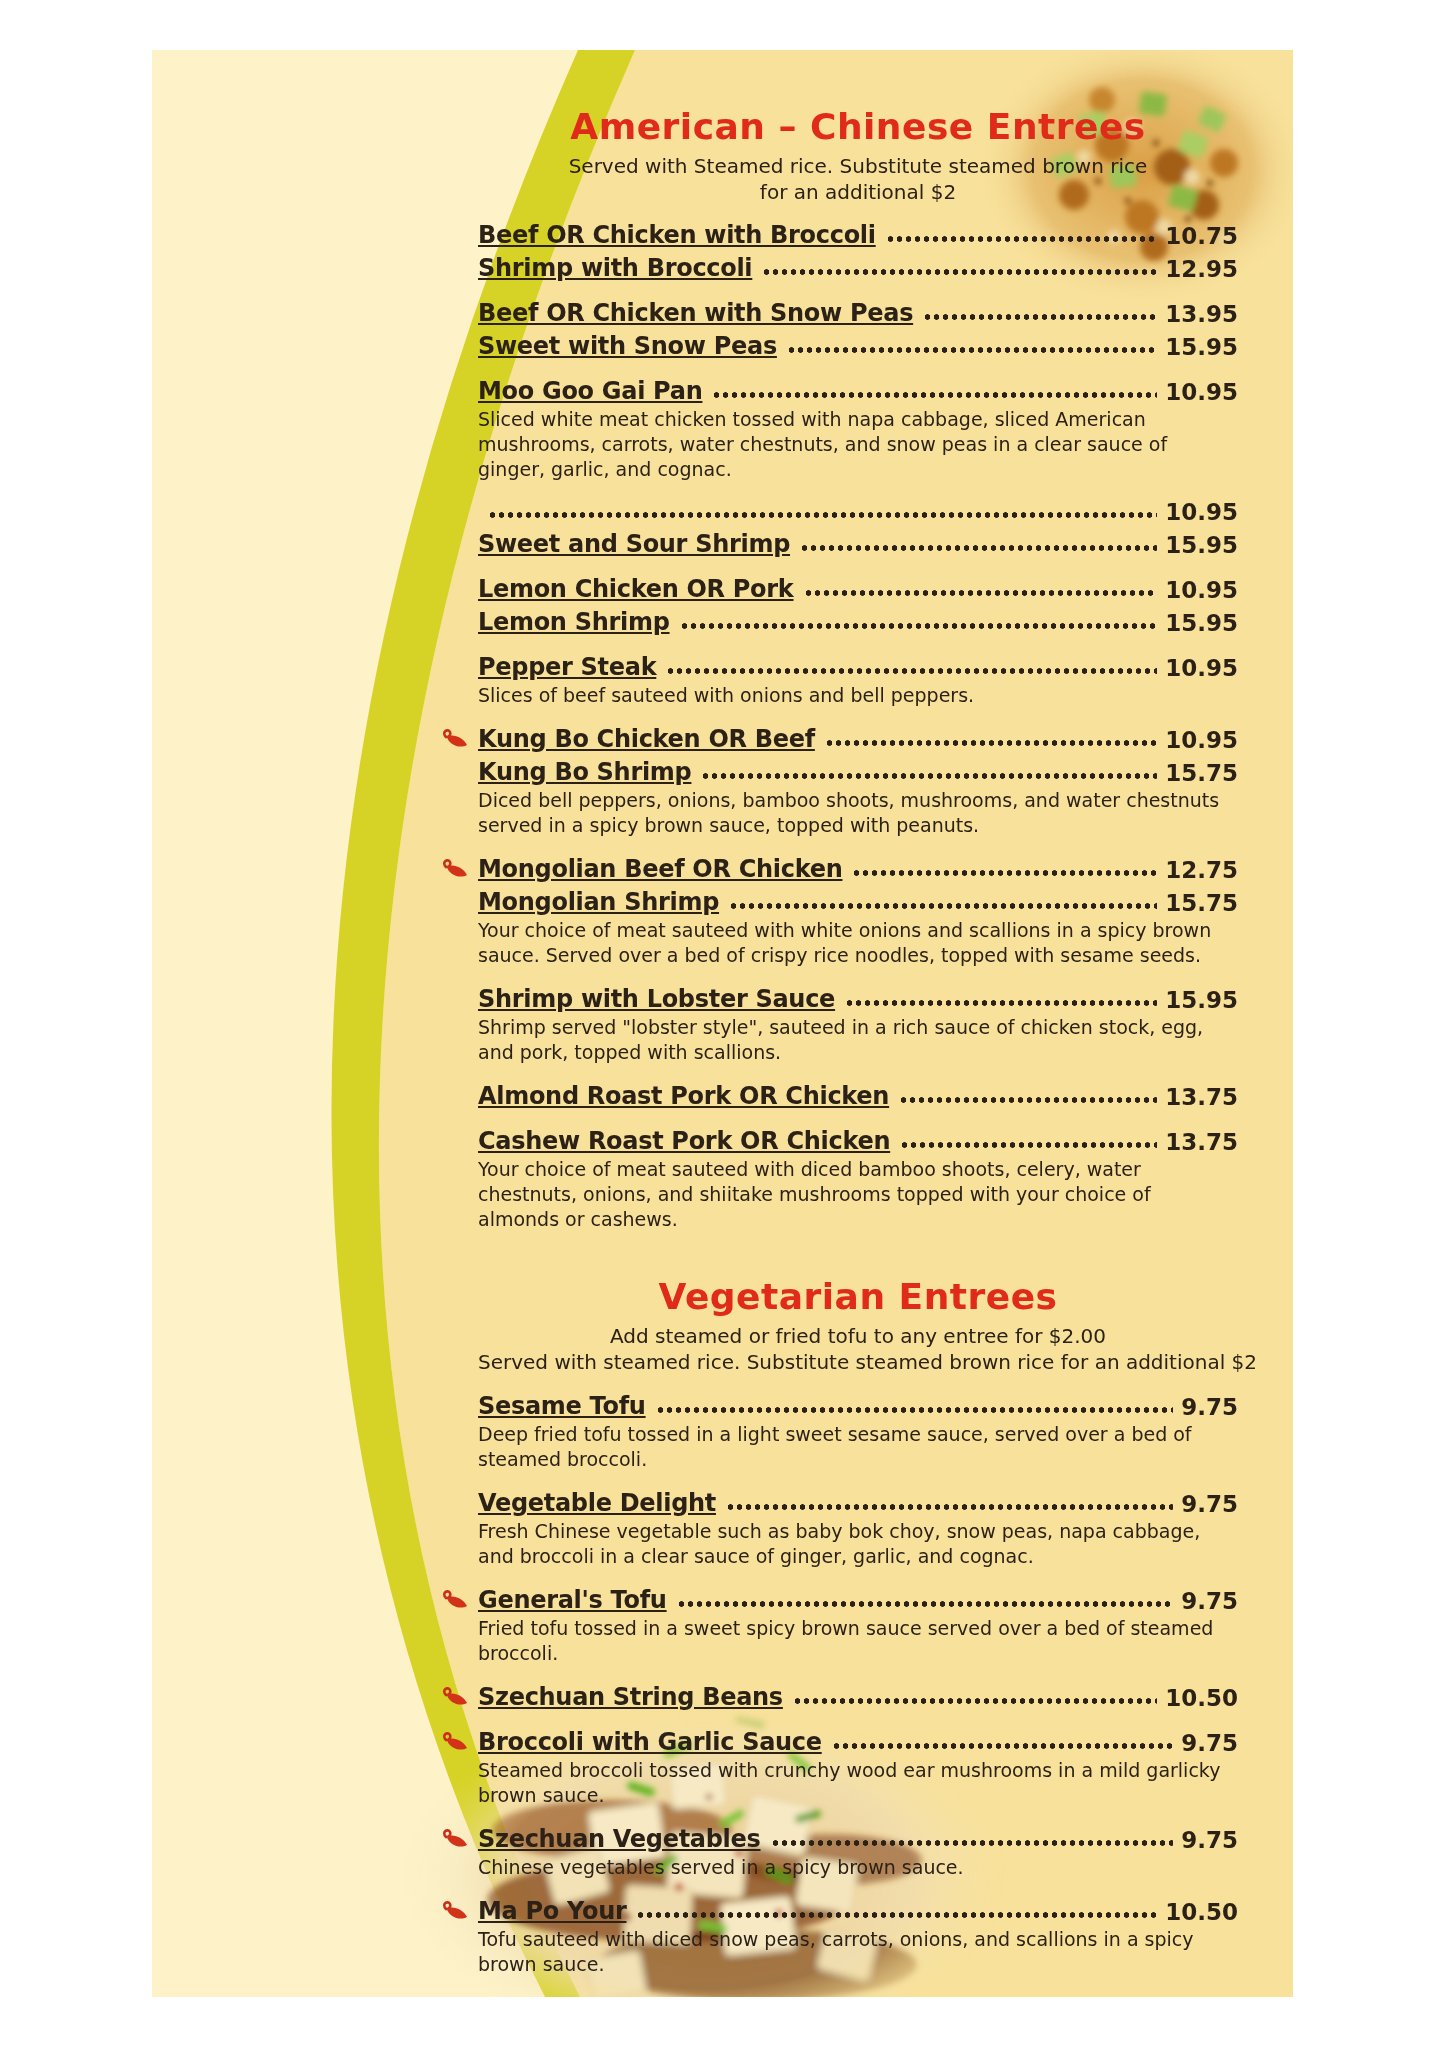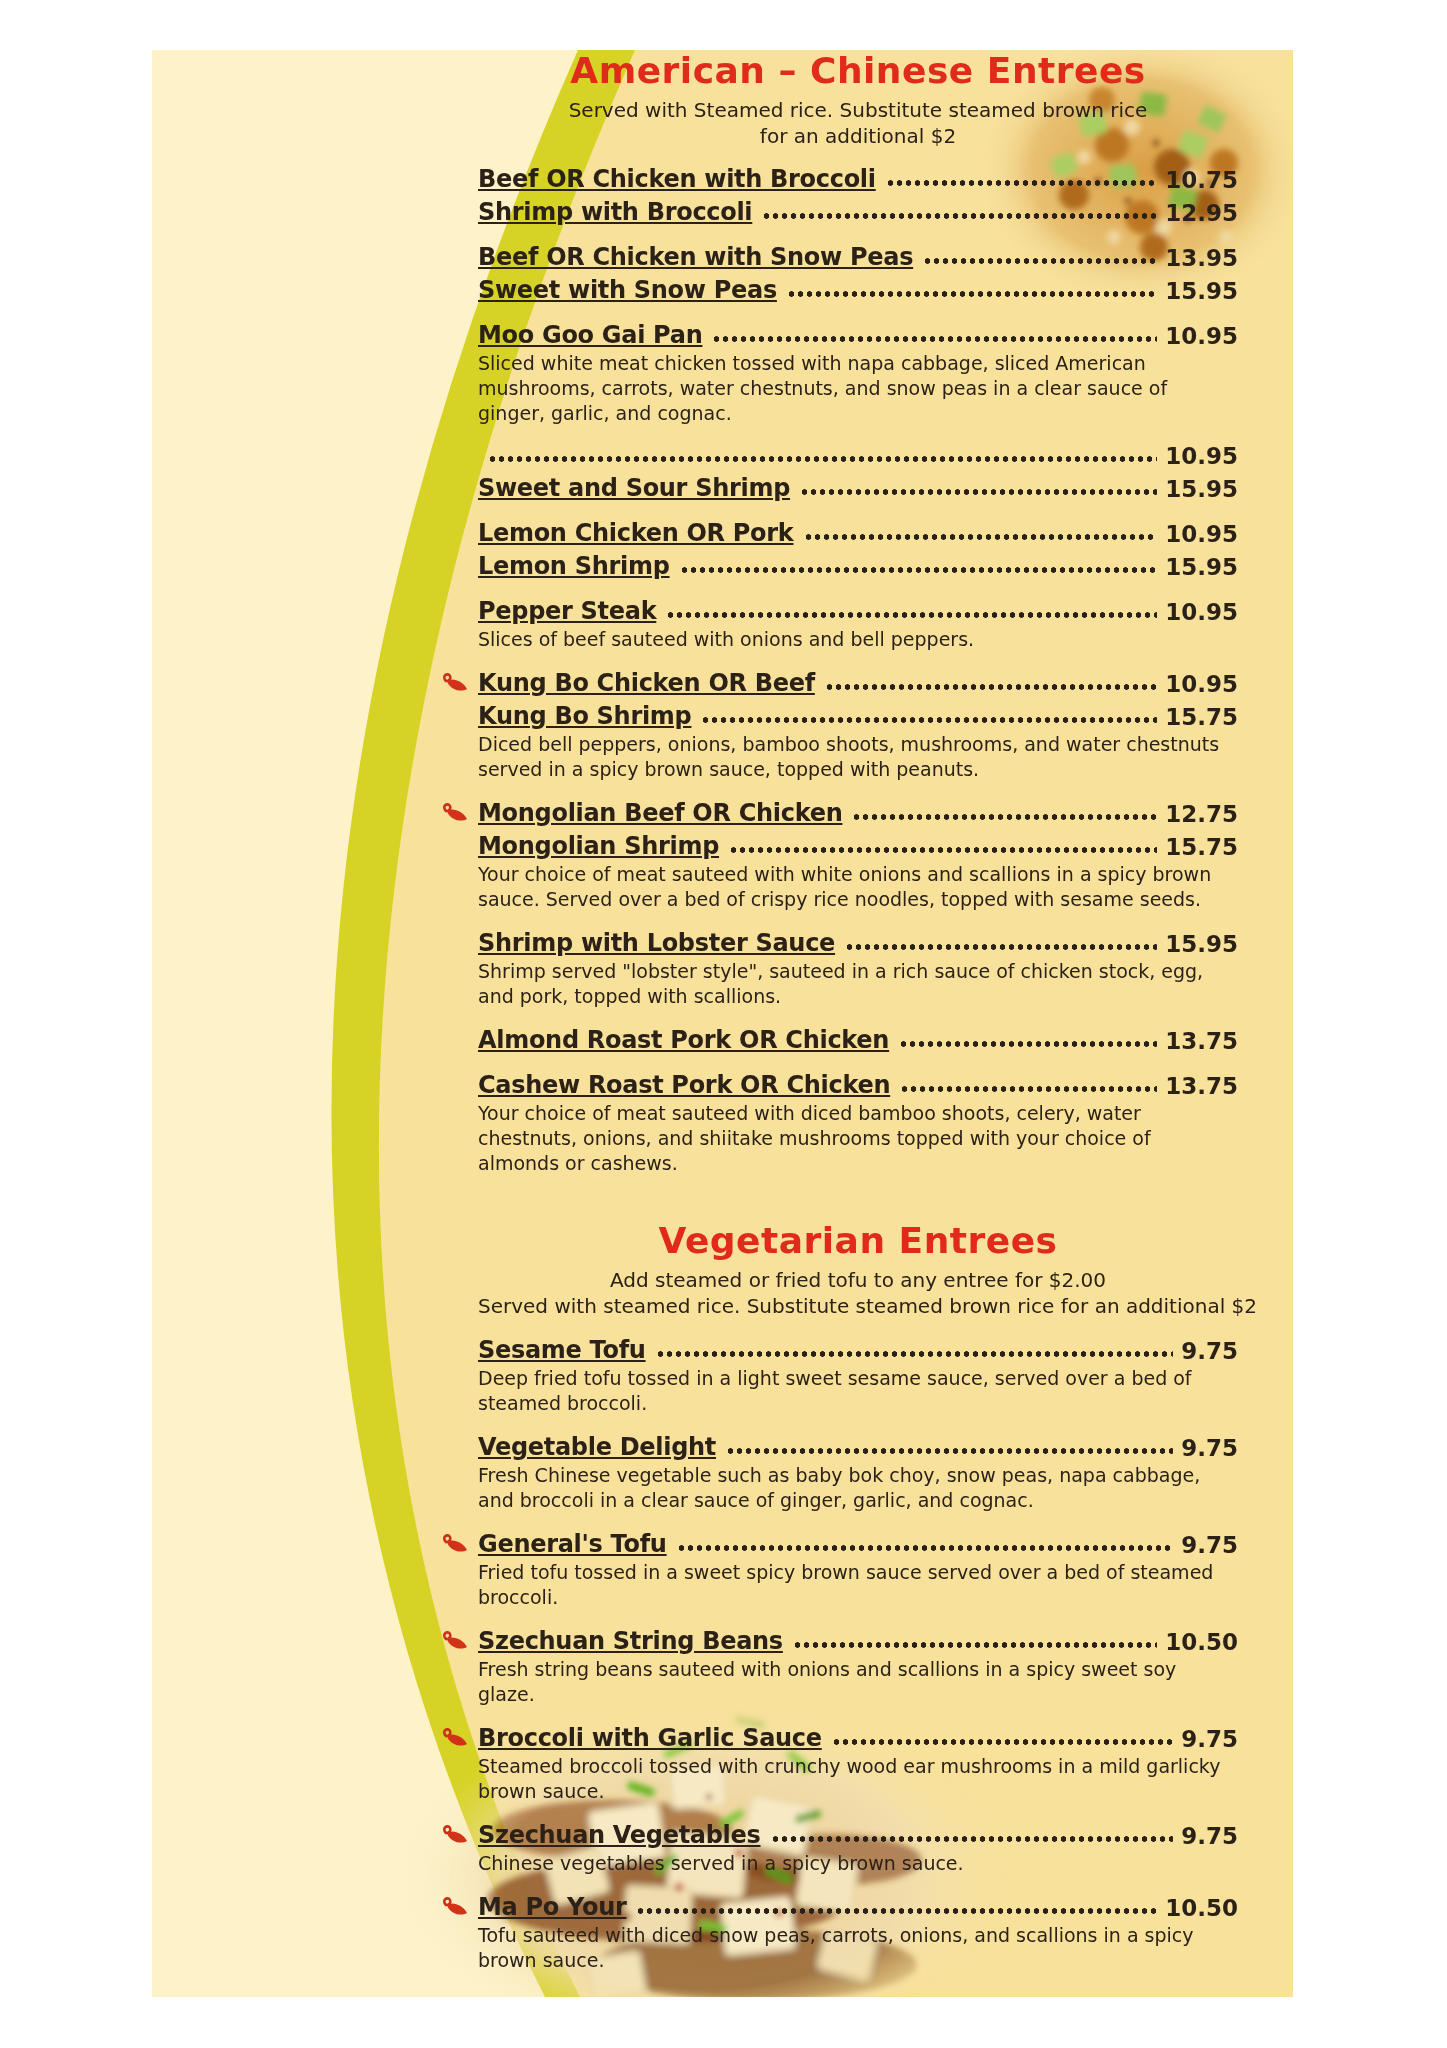--- a/index.html
+++ b/index.html
@@ -6,21 +6,21 @@
   .canvas{position:relative;width:1447px;height:2048px;background:#ffffff;overflow:hidden;
           font-family:"DejaVu Sans","Liberation Sans",sans-serif;color:#2b2117;}
   .page{position:absolute;left:152px;top:50px;width:1141px;height:1947px;
         background:#fdf2c8;overflow:hidden;}
   .bg-svg{position:absolute;left:0;top:0;z-index:0;}
   .photo{position:absolute;z-index:1;
          -webkit-mask-image:radial-gradient(ellipse 52% 52% at 50% 50%,#000 52%,transparent 77%);
          mask-image:radial-gradient(ellipse 52% 52% at 50% 50%,#000 52%,transparent 77%);}
   .photo-top{left:790px;top:-45px;width:400px;height:330px;}
   .photo-bottom{left:175px;top:1615px;width:760px;height:420px;}
-  .content{position:absolute;left:326px;top:0;width:760px;z-index:2;}
+  .content{position:absolute;left:326px;top:0;width:760px;z-index:2;padding-top:56px;}
   .section{position:relative;}
   .section + .section{margin-top:44px;}
   .section-title{font-size:36px;font-weight:bold;color:#e02b1a;text-align:center;letter-spacing:.5px;}
   .section-notes{margin-top:6px;text-align:center;}
   .note-line{font-size:20px;line-height:26px;white-space:nowrap;}
   .items{margin-top:16px;}
   .item{position:relative;margin-top:5px;}
   .item.gap{margin-top:17px;}
   .item-row{display:flex;align-items:flex-end;}
   .item-name{font-size:24px;font-weight:bold;white-space:nowrap;letter-spacing:-0.3px;text-decoration:underline;}
@@ -360,21 +360,20 @@
   <div class="item gap">
     <svg class="chili" viewBox="0 0 34 22">
       <path d="M10 8 C5 3 12 -1 14 3 C15 5.5 13 8 11 8" fill="none" stroke="#c8311b" stroke-width="2.6" stroke-linecap="round"></path>
       <path d="M11 8 C16 4 27 8 31 16 C24 20 13 16 11 8 Z" fill="#d23318"></path>
     </svg>
     <div class="item-row">
       <span class="item-name">Szechuan String Beans</span>
       <span class="leader"></span>
       <span class="item-price">10.50</span>
     </div>
-    <div class="item-desc">Fresh string beans sauteed with onions and scallions in a spicy sweet soy glaze.</div>
   </div>
 
   <div class="item gap">
     <svg class="chili" viewBox="0 0 34 22">
       <path d="M10 8 C5 3 12 -1 14 3 C15 5.5 13 8 11 8" fill="none" stroke="#c8311b" stroke-width="2.6" stroke-linecap="round"></path>
       <path d="M11 8 C16 4 27 8 31 16 C24 20 13 16 11 8 Z" fill="#d23318"></path>
     </svg>
     <div class="item-row">
       <span class="item-name">Broccoli with Garlic Sauce</span>
       <span class="leader"></span>

